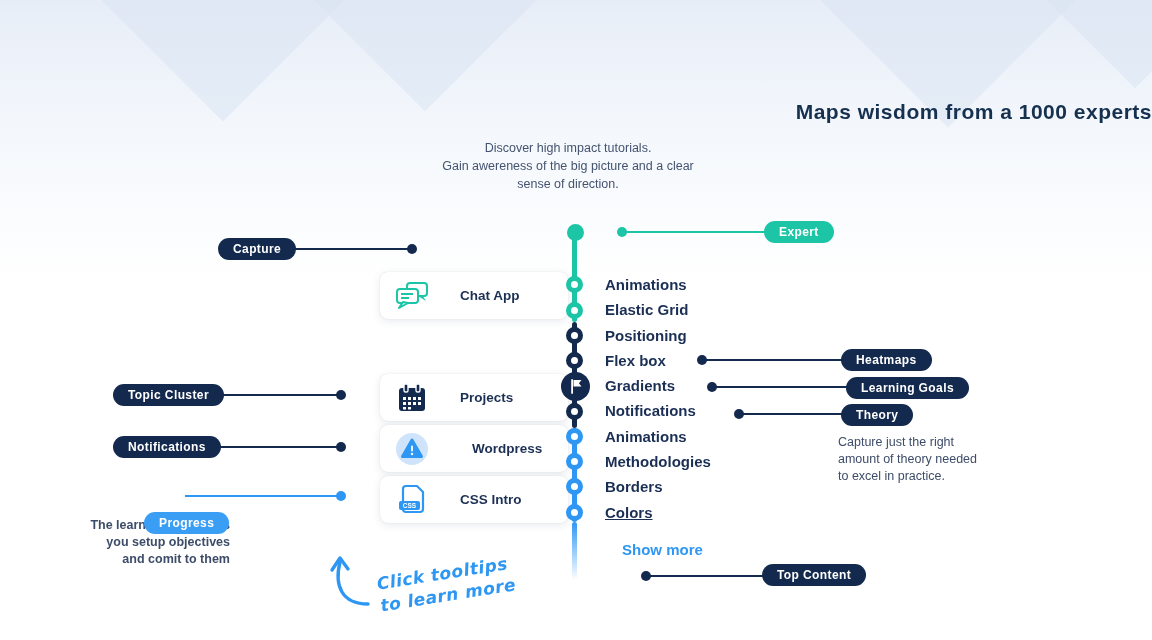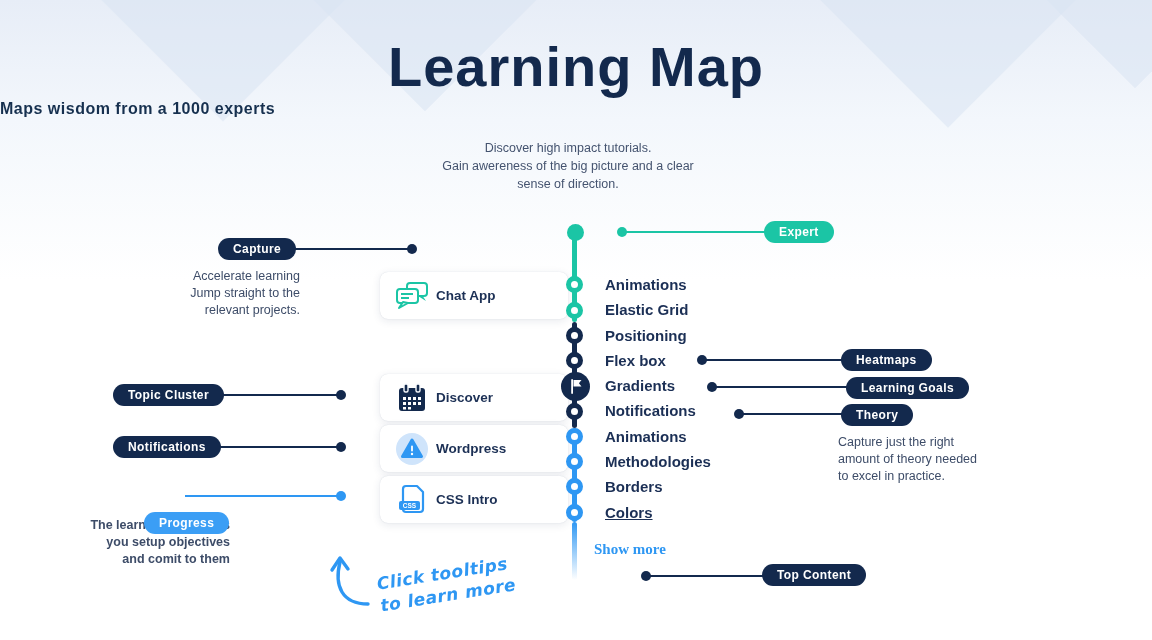--- a/index.html
+++ b/index.html
@@ -6,22 +6,22 @@
   body { font-family:"Liberation Sans", sans-serif; background:#fff; }
   .canvas {
     position:relative; width:1152px; height:640px; overflow:hidden;
     background:linear-gradient(180deg,#e7edf7 0%, #f3f7fc 120px, #ffffff 280px, #ffffff 100%);
   }
   .diamond { position:absolute; background:#d9e3f2; opacity:.55; transform:rotate(45deg); }
 
   
   .title { position:absolute; left:0; right:0; top:34px; text-align:center;
            font-size:56px; font-weight:800; color:#13294d; letter-spacing:1px; }
-  .subtitle { position:absolute; left:0; right:0; top:100px; text-align:left;
-              font-size:16px; font-weight:700; color:#16304f; letter-spacing:.5px; }
+  .subtitle { position:absolute; left:0; right:0; top:100px; text-align:right;
+              font-size:21px; font-weight:700; color:#16304f; letter-spacing:.5px; }
   .description { position:absolute; left:0; right:16px; top:139px; text-align:center;
                  font-size:12.5px; line-height:1.45; color:#44536f; white-space:pre-line; }
 
   
   .pill { position:absolute; height:22px; line-height:22px; padding:0 15px; border-radius:12px;
           background:#13294d; color:#fff; font-size:12px; font-weight:700; letter-spacing:.4px;
           white-space:nowrap; z-index:6; cursor:pointer; }
   .pill.green { background:#1bc5a5; }
   .pill.blue  { background:#3b9ef5; }
   .connector { position:absolute; height:2px; background:#13294d; z-index:4; }
@@ -32,65 +32,61 @@
   .cdot.blue  { background:#2e97f3; }
 
   .note { position:absolute; font-size:12.5px; line-height:1.35; color:#3d4c68; white-space:pre-line; }
   .note.right-align { text-align:right; }
 
   
   .card-row { position:absolute; left:380px; width:188px; height:47px; background:#fff;
               border-radius:8px; box-shadow:0 2px 8px rgba(30,50,90,.10), 0 0 1px rgba(30,50,90,.18);
               display:flex; align-items:center; padding-left:14px; z-index:3; cursor:pointer; }
   .card-row .icon-box { width:36px; height:34px; display:flex; align-items:center; justify-content:center; }
-  .card-row .row-label { margin-left:6px; font-size:13.5px; font-weight:700; color:#1c3055; }
+  .card-row .row-label { margin-left:30px; font-size:13.5px; font-weight:700; color:#1c3055; }
 
   
   .tl-seg { position:absolute; left:572px; width:5px; border-radius:3px; z-index:4; }
   .ring { position:absolute; width:17px; height:17px; border-radius:50%; background:#fff; z-index:5; }
   .ring.green { border:5px solid #1bc5a5; }
   .ring.navy  { border:5px solid #13294d; }
   .ring.blue  { border:5px solid #2e97f3; }
   .tl-start { position:absolute; left:567px; top:224px; width:17px; height:17px; border-radius:50%;
               background:#1bc5a5; z-index:5; }
   .flag-marker { position:absolute; left:561px; top:372px; width:29px; height:29px; border-radius:50%;
                  background:#13294d; z-index:6; display:flex; align-items:center; justify-content:center; }
   .topic { position:absolute; left:605px; height:20px; line-height:20px; font-size:15px;
            font-weight:700; color:#1b2f55; white-space:nowrap; cursor:pointer; }
-  .show-more { position:absolute; left:594px; top:541px; font-size:15px; font-weight:700;
-               color:#2e97f3; cursor:pointer;font-family:Liberation Serif, serif; }
+  .show-more { position:absolute; left:622px; top:541px; font-size:15px; font-weight:700;
+               color:#2e97f3; cursor:pointer; }
 
   
   .doodle-text { position:absolute; left:378px; top:562px; transform:rotate(-9deg);
                  font-family:"DejaVu Sans", sans-serif; font-style:italic; font-weight:700;
                  font-size:17px; color:#2e97f3; line-height:1.3; white-space:pre-line; letter-spacing:.5px; }
   .doodle-arrow { position:absolute; left:322px; top:548px; z-index:2; }
 </style>
 </head>
 <body>
 
 <div class="canvas">
 
   <div class="diamond" style="width:210px;height:210px;left:118px;top:-132px;"></div>
   <div class="diamond" style="width:190px;height:190px;left:330px;top:-118px;"></div>
   <div class="diamond" style="width:240px;height:240px;left:828px;top:-162px;"></div>
   <div class="diamond" style="width:160px;height:160px;left:1055px;top:-105px;"></div>
 
-  <div class="title">Learning Map</div>
   <div class="subtitle">Maps wisdom from a 1000 experts</div>
   <div class="description">Discover high impact tutorials.
 Gain awereness of the big picture and a clear
 sense of direction.</div>
 
   <div class="connector" style="left:258px;top:248px;width:154px;"></div>
   <div class="cdot" style="left:407px;top:244px;"></div>
   <div class="pill" style="left:218px;top:238px;">Capture</div>
-  <div class="note right-align" style="left:168px;top:268px;width:132px;">Accelerate learning
-Jump straight to the
-relevant projects.</div>
 
   <div class="connector" style="left:170px;top:394px;width:172px;"></div>
   <div class="cdot" style="left:336px;top:390px;"></div>
   <div class="pill" style="left:113px;top:384px;">Topic Cluster</div>
 
   <div class="connector" style="left:170px;top:446px;width:172px;"></div>
   <div class="cdot" style="left:336px;top:442px;"></div>
   <div class="pill" style="left:113px;top:436px;">Notifications</div>
 
   <div class="connector blue" style="left:185px;top:495px;width:157px;"></div>
@@ -126,24 +122,24 @@
           <rect x="17" y="14" width="3" height="3" fill="#fff"></rect>
           <rect x="22" y="14" width="3" height="3" fill="#fff"></rect>
         <rect x="7" y="19" width="3" height="3" fill="#fff"></rect>
           <rect x="12" y="19" width="3" height="3" fill="#fff"></rect>
           <rect x="17" y="19" width="3" height="3" fill="#fff"></rect>
           <rect x="22" y="19" width="3" height="3" fill="#fff"></rect>
         <rect x="7" y="24" width="3" height="2.5" fill="#fff"></rect>
           <rect x="12" y="24" width="3" height="2.5" fill="#fff"></rect>
       </svg>
     </span>
-    <span class="row-label">Discover</span>
-  </div>
-
-  <div class="card-row" style="top:425px;">
+    <span class="row-label">Projects</span>
+  </div>
+
+  <div class="card-row" style="top:425px;gap:12px;">
     <span class="icon-box">
       <svg width="34" height="34" viewBox="0 0 34 34">
         <circle cx="17" cy="17" r="16" fill="#cfe4fb"></circle>
         <path d="M17 8 L26.5 24.5 H7.5 Z" fill="#2e97f3" stroke="#2e97f3" stroke-width="3" stroke-linejoin="round"></path>
         <rect x="16.1" y="13.5" width="1.8" height="6" rx="0.9" fill="#fff"></rect>
         <circle cx="17" cy="22" r="1.2" fill="#fff"></circle>
       </svg>
     </span>
     <span class="row-label">Wordpress</span>
   </div>

